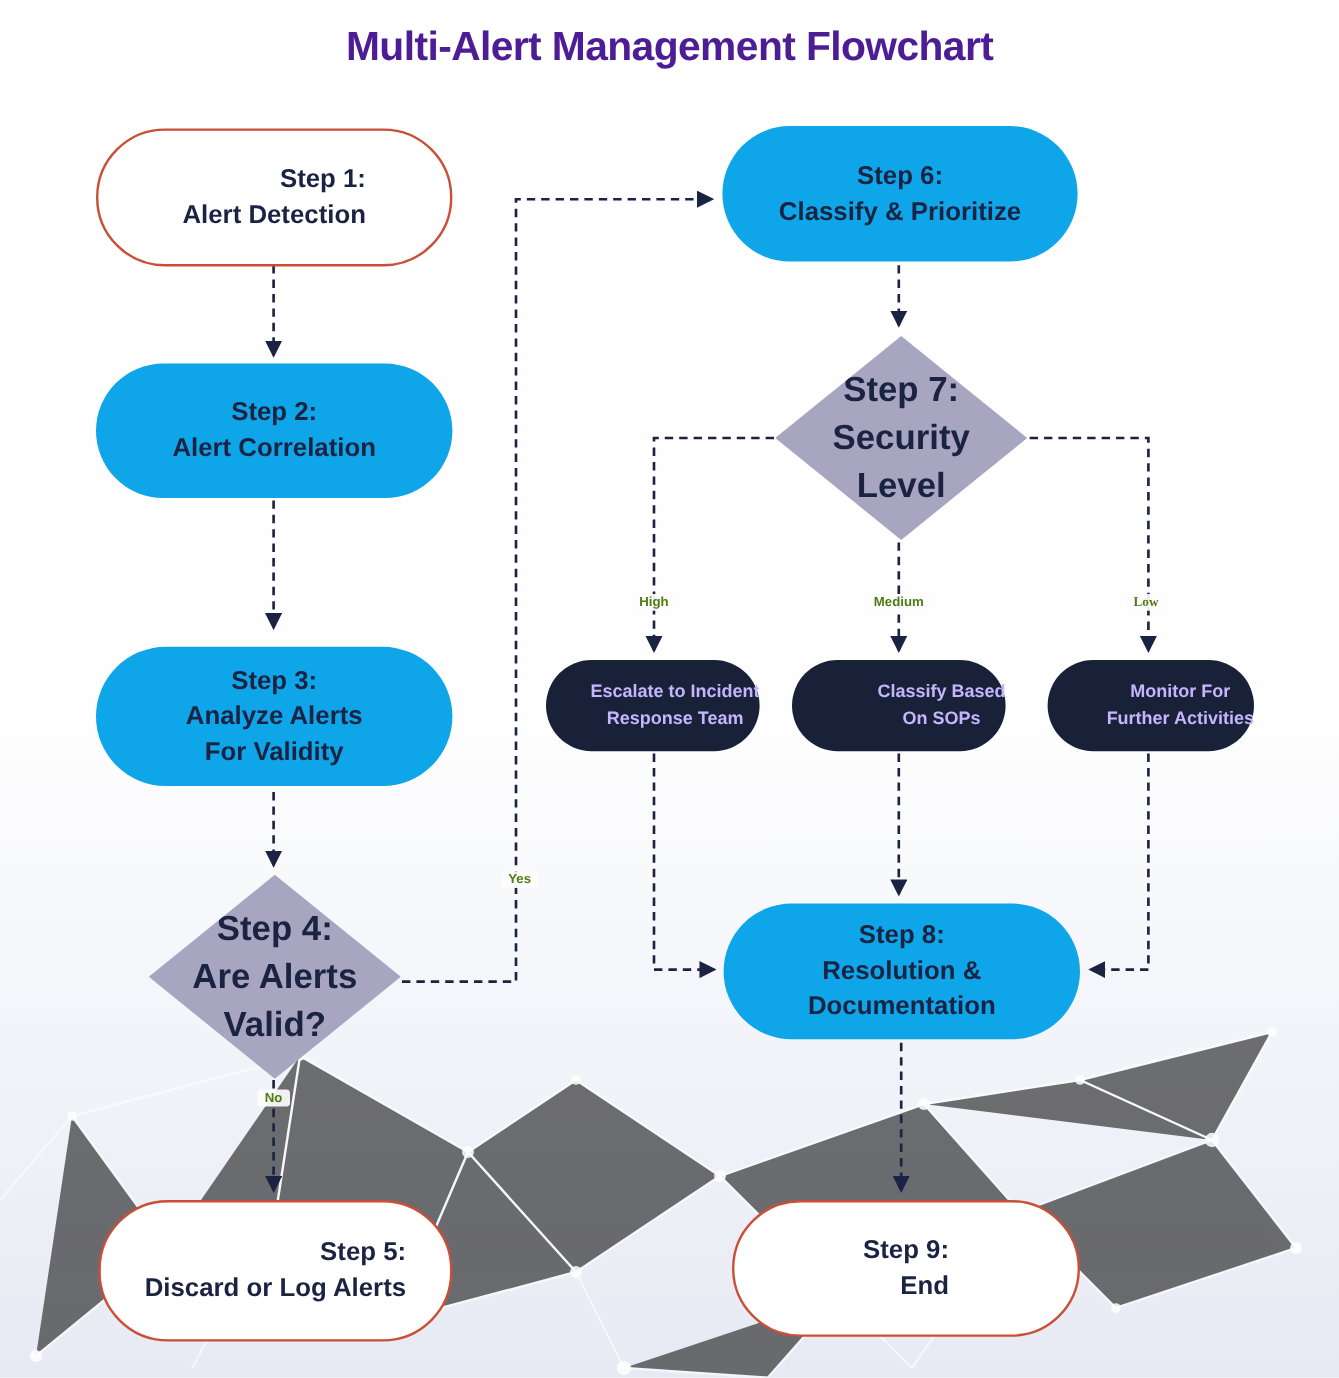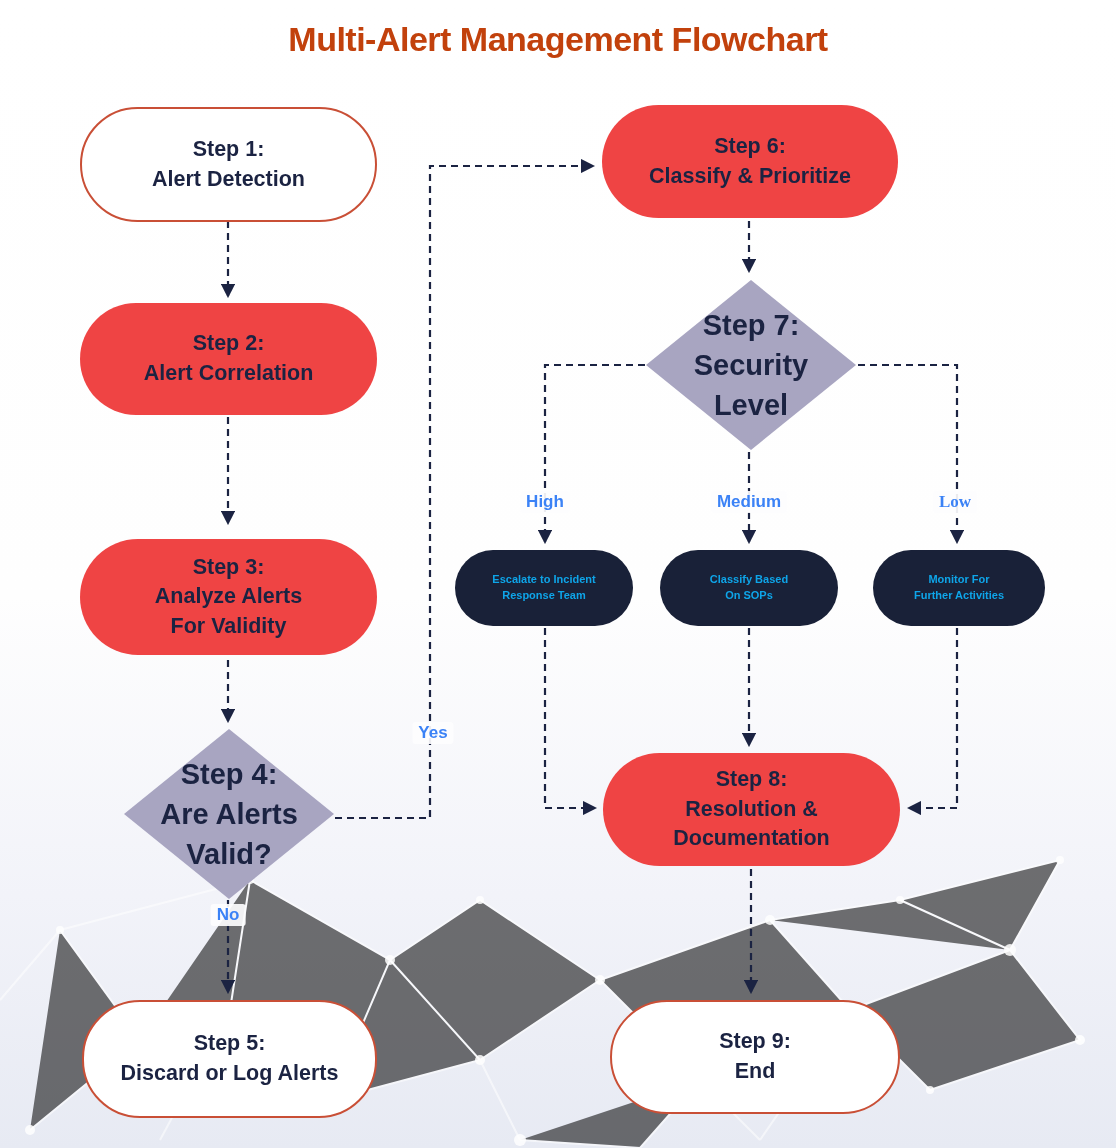--- a/index.html
+++ b/index.html
@@ -4,45 +4,45 @@
 <style>
   html,body{margin:0;padding:0;}
   body{
     width:1116px;height:1148px;position:relative;overflow:hidden;
     font-family:"Liberation Sans",sans-serif;
     background:linear-gradient(180deg,#ffffff 0%,#fefefe 52%,#f2f3f9 78%,#e7eaf3 100%);
   }
   .plexus{position:absolute;left:0;top:0;width:1116px;height:1148px;pointer-events:none;}
   .title{
     position:absolute;left:0;top:20px;width:1116px;text-align:center;
-    font-size:34px;font-weight:bold;color:#c2410c;letter-spacing:-0.5px;
+    font-size:34px;font-weight:bold;color:#4c1d95;letter-spacing:-0.5px;
   }
   .edges{position:absolute;left:0;top:0;width:1116px;height:1148px;}
   .edge{fill:none;stroke:#1b2342;stroke-width:2.2;stroke-dasharray:7 5;}
   .ah{fill:#1b2342;}
   .node{
     position:absolute;display:flex;align-items:center;justify-content:center;
     text-align:center;font-weight:bold;color:#1b2342;
   }
   .node .lbl{white-space:pre-line;line-height:1.38;}
   .pill{border-radius:58px;font-size:21.5px;}
-  .terminal{background:#ffffff;border:2.5px solid #c94f36;}
-  .process{background:#ef4444;}
+  .terminal{background:#ffffff;border:2.5px solid #c94f36;text-align:right;}
+  .process{background:#0ea5e9;}
   .decision{
     background:#a8a5c1;
     clip-path:polygon(50% 0,100% 50%,50% 100%,0 50%);
     font-size:29px;
   }
   .action{
-    background:#192138;border-radius:38px;color:#0ea5e9;font-size:11px;
+    background:#192138;border-radius:38px;color:#c4b5fd;font-size:15px;justify-content:flex-end;
   }
   .action .lbl{line-height:1.45;}
   .edge-label{
     position:absolute;transform:translate(-50%,-50%);
-    font-size:17px;font-weight:bold;color:#3b82f6;
+    font-size:11px;font-weight:bold;color:#4d7c0f;
     background:rgba(253,253,254,0.92);padding:1px 6px;border-radius:3px;
   }
 </style>
 </head>
 <body>
 
 <svg class="plexus" viewBox="0 0 1116 1148">
   <g stroke="#ffffff" stroke-width="2" opacity="0.55">
     <path d="M30 1130 L140 1040 L60 930 M140 1040 L230 1010 L250 880 M230 1010 L330 1100 L390 960 L250 880 M330 1100 L480 1060 L390 960 M480 1060 L520 1140 M480 1060 L600 980 L480 900 L390 960 M600 980 L700 1080 L760 1140 M700 1080 L850 1010 L770 920 L600 980 M850 1010 L930 1090 L1080 1040 L1010 950 L850 1010 M1010 950 L1060 860 L900 900 L770 920 M900 900 L1010 950 M160 1140 L230 1010 M520 1140 L640 1148 L700 1080 M60 930 L250 880 M0 1000 L60 930 M760 1140 L850 1010"></path>
   </g>

